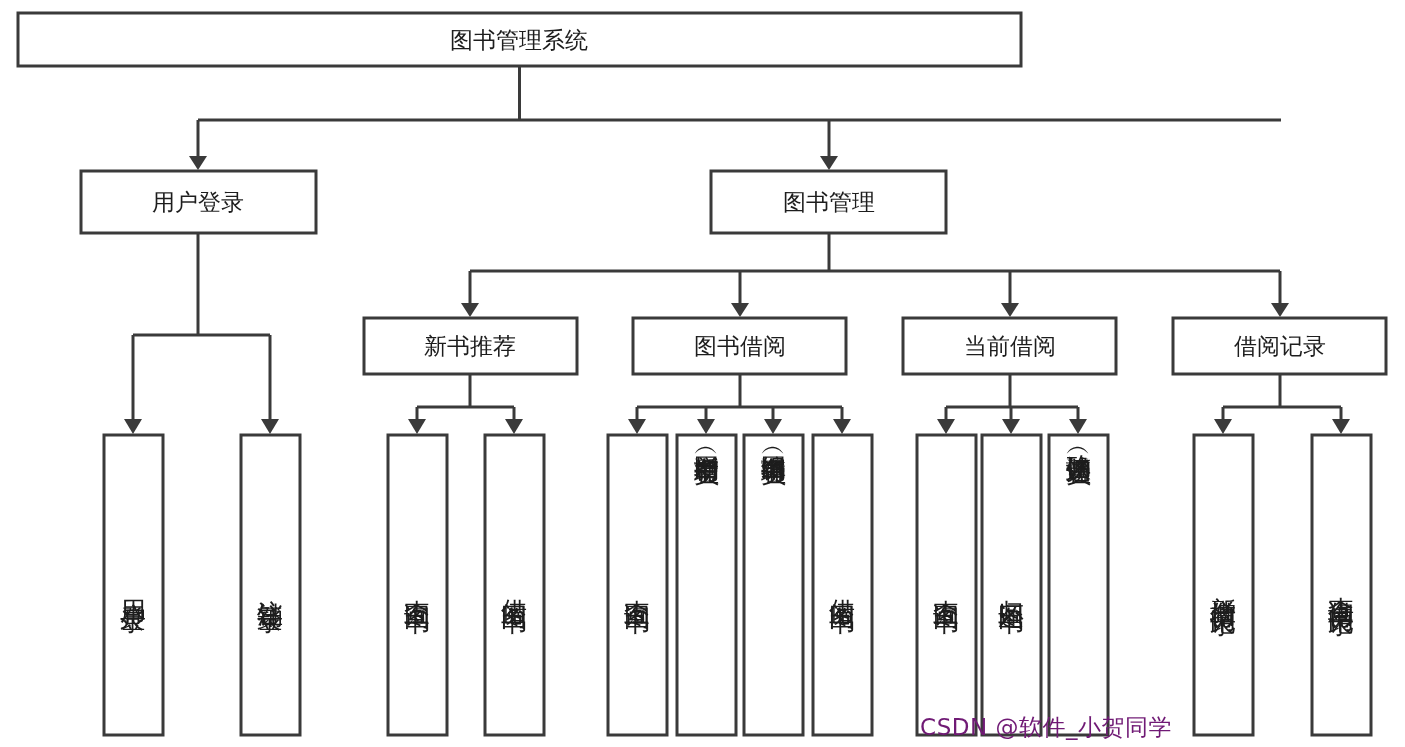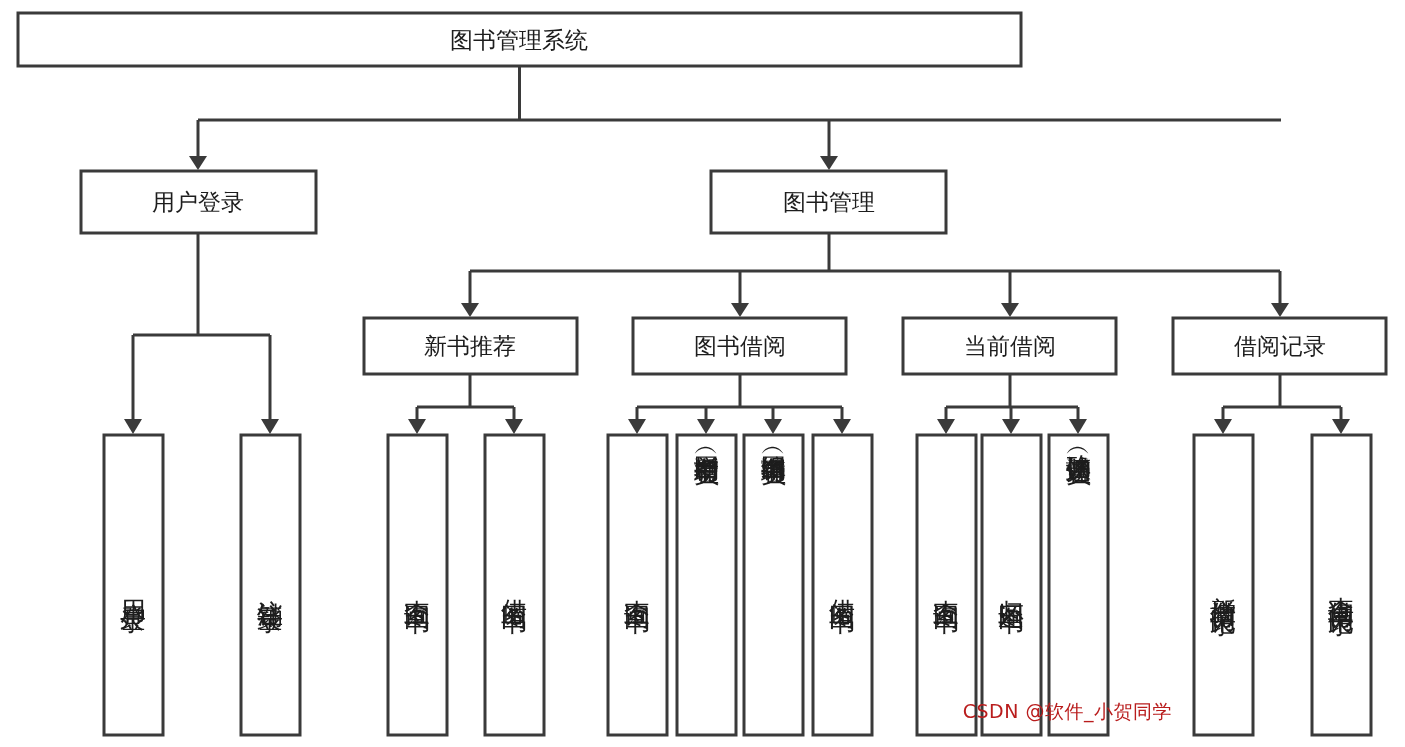--- a/index.html
+++ b/index.html
@@ -65,24 +65,24 @@
     color: #1d1d1d;
     white-space: nowrap;
   }
   .vlabel-text.narrow {
     font-size: 25px;
     letter-spacing: 1px;
   }
   .watermark {
     position: absolute;
     right: 8px;
-    bottom: 22px;
-    font-family: "DejaVu Sans", "Liberation Sans", sans-serif;
-    font-size: 19px;
-    color: #b91c1c;
+    bottom: 4px;
+    font-family: "DejaVu Sans", "Liberation Sans", sans-serif;
+    font-size: 23px;
+    color: #701a75;
     white-space: nowrap;
     letter-spacing: 0.5px;
   }
 </style>
 </head>
 <body>
 
 <div id="diagram-root">
 
   <svg class="diagram-svg" viewBox="0 0 1405 747" xmlns="http://www.w3.org/2000/svg">

